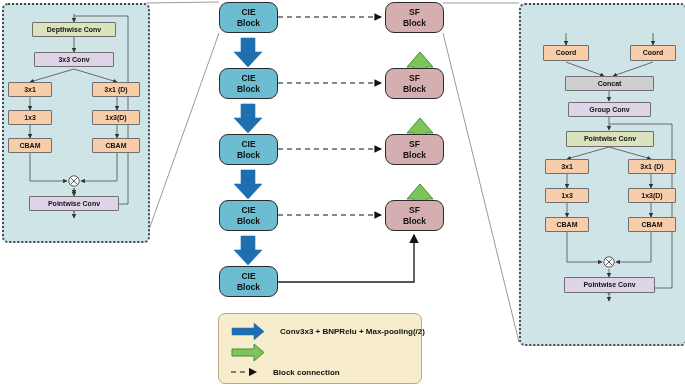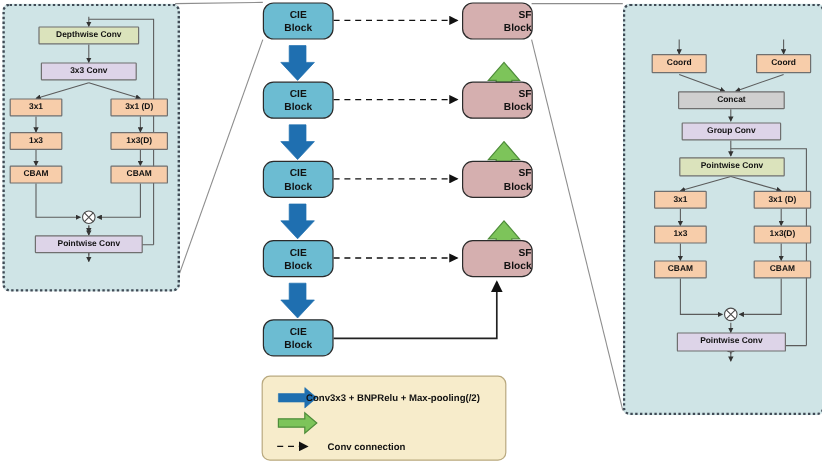--- a/index.html
+++ b/index.html
@@ -12,21 +12,21 @@
         display:flex;align-items:center;justify-content:center;text-align:center;
         font-weight:bold;color:#111;line-height:1.05;border-radius:1px;}
   .n-orange{background:#f7cdaa;}
   .n-purple{background:#ddd4e8;}
   .n-olive{background:#dbe3bc;}
   .n-gray{background:#cfcfcf;}
   .bigblock{position:absolute;box-sizing:border-box;border:1.6px solid #2b2b2b;
         border-radius:9px;display:flex;flex-direction:column;align-items:center;
         justify-content:center;font-weight:bold;font-size:8.5px;color:#111;line-height:1.18;}
   .cie{background:#6cbcd2;}
-  .sf{background:#d5afaf;align-items:flex-end;}
+  .sf{background:#d5afaf;}
   .legend{position:absolute;background:#f7eccb;border:1px solid #b9a97f;border-radius:7px;}
   .legtext{position:absolute;font-size:8px;font-weight:bold;color:#111;white-space:nowrap;}
   .lbl{font-size:7px;}
 </style>
 </head>
 <body>
 
 <div id="root">
 
   <svg class="layer">
@@ -233,16 +233,16 @@
   <svg class="layer">
     <defs>
       <marker id="ahl" markerWidth="7" markerHeight="7" refX="6" refY="3.5" orient="auto">
         <path d="M0,0 L7,3.5 L0,7 z" fill="#111"></path>
       </marker>
     </defs>
     <path d="M232,328 h22 v-5 l10,8.5 l-10,8.5 v-5 h-22 z" fill="#1f6fb0" stroke="#1f6fb0" stroke-width="0.5"></path>
     <path d="M232,349 h22 v-5 l10,8.5 l-10,8.5 v-5 h-22 z" fill="#7dc45a" stroke="#4e8c3a" stroke-width="1"></path>
     <line x1="231" y1="372" x2="256" y2="372" stroke="#111" stroke-width="1.2" stroke-dasharray="5,4" marker-end="url(#ahl)"></line>
   </svg>
-  <div class="legtext" style="left:255px;top:327px;">Conv3x3 + BNPRelu + Max-pooling(/2)</div>
-  <div class="legtext" style="left:273px;top:368px;">Conv connection</div>
+  <div class="legtext" style="left:280px;top:327px;">Conv3x3 + BNPRelu + Max-pooling(/2)</div>
+  <div class="legtext" style="left:273px;top:368px;">Block connection</div>
 
 </div>
 
 </body></html>

